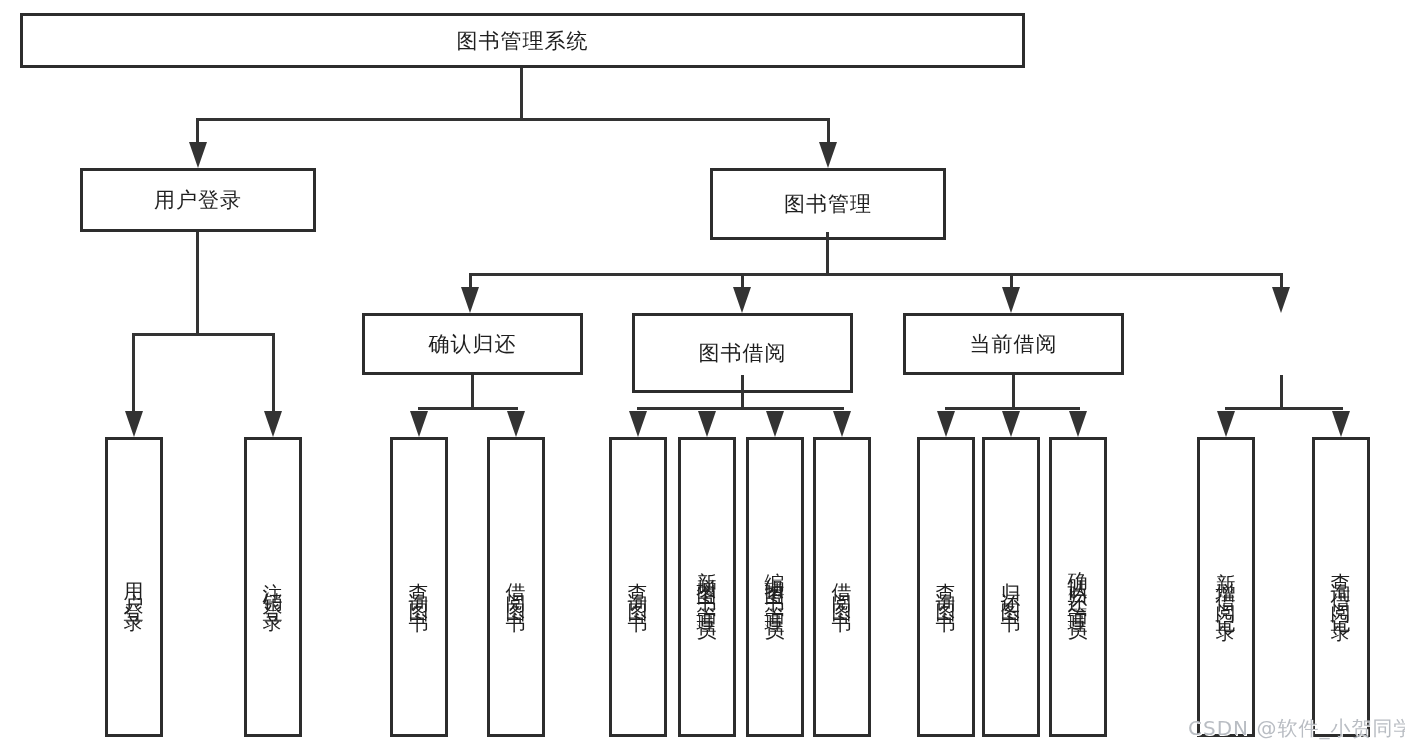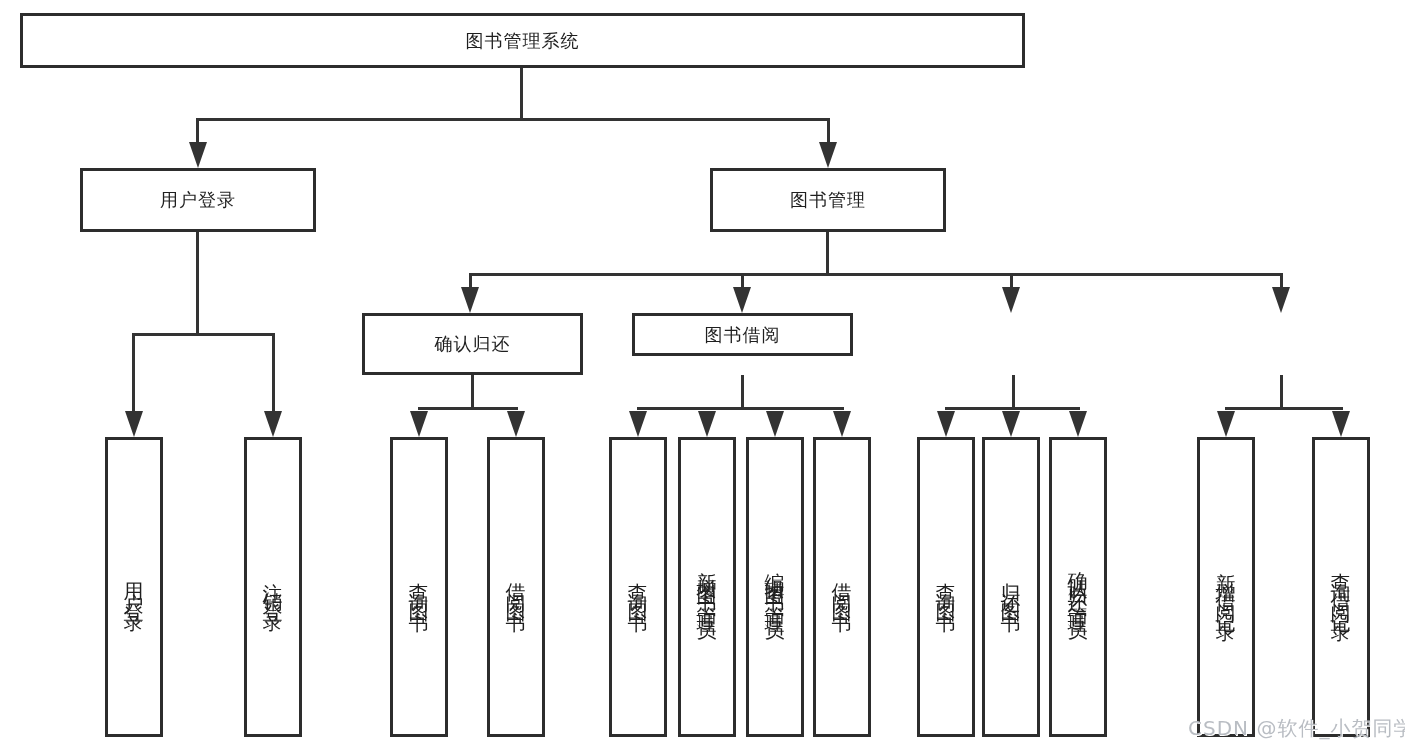--- a/index.html
+++ b/index.html
@@ -6,21 +6,21 @@
   html,body { background:#ffffff; }
   body { font-family:"DejaVu Sans", sans-serif; }
   .canvas {
     position:relative; width:1405px; height:747px;
     background:#ffffff; overflow:hidden;
   }
   .box {
     position:absolute; background:#ffffff;
     border:3px solid #2d2d2d; color:#1f1f1f;
     display:flex; align-items:center; justify-content:center;
-    font-size:18px; letter-spacing:1px; text-align:center;
+    font-size:21px; letter-spacing:1px; text-align:center;
   }
   .leaf {
     writing-mode:vertical-rl; text-orientation:mixed;
     font-size:20px; letter-spacing:10px;
     top:437px; width:58px; height:300px;
     line-height:1;
   }
   .leaf.long { letter-spacing:7px; }
   .vl { position:absolute; width:3px; background:#333333; }
   .hl { position:absolute; height:3px; background:#333333; }
@@ -39,26 +39,27 @@
 </style>
 </head>
 <body>
 
 <div class="canvas">
 
   <div class="box" style="left:20px; top:13px; width:1005px; height:55px;">图书管理系统</div>
 
   <div class="box" style="left:80px; top:168px; width:236px; height:64px;">用户登录</div>
 
-  <div class="box" style="left:710px; top:168px; width:236px; height:64px;">图书管理</div>
+  <div class="box" style="left:710px; top:168px; width:236px; height:72px;">图书管理</div>
 
   <div class="box" style="left:362px; top:313px; width:221px; height:62px;">确认归还</div>
 
-  <div class="box" style="left:632px; top:313px; width:221px; height:43px;">图书借阅</div>
+  <div class="box" style="left:632px; top:313px; width:221px; height:80px;">图书借阅</div>
 
+  <div class="box" style="left:903px; top:313px; width:221px; height:62px;">当前借阅</div>
 
 
   <div class="box leaf" style="left:105px;">用户登录</div>
   <div class="box leaf" style="left:244px;">注销登录</div>
 
   <div class="box leaf" style="left:390px;">查询图书</div>
   <div class="box leaf" style="left:487px;">借阅图书</div>
 
   <div class="box leaf" style="left:609px;">查询图书</div>
   <div class="box leaf long" style="left:678px;">新增图书（管理员）</div>

